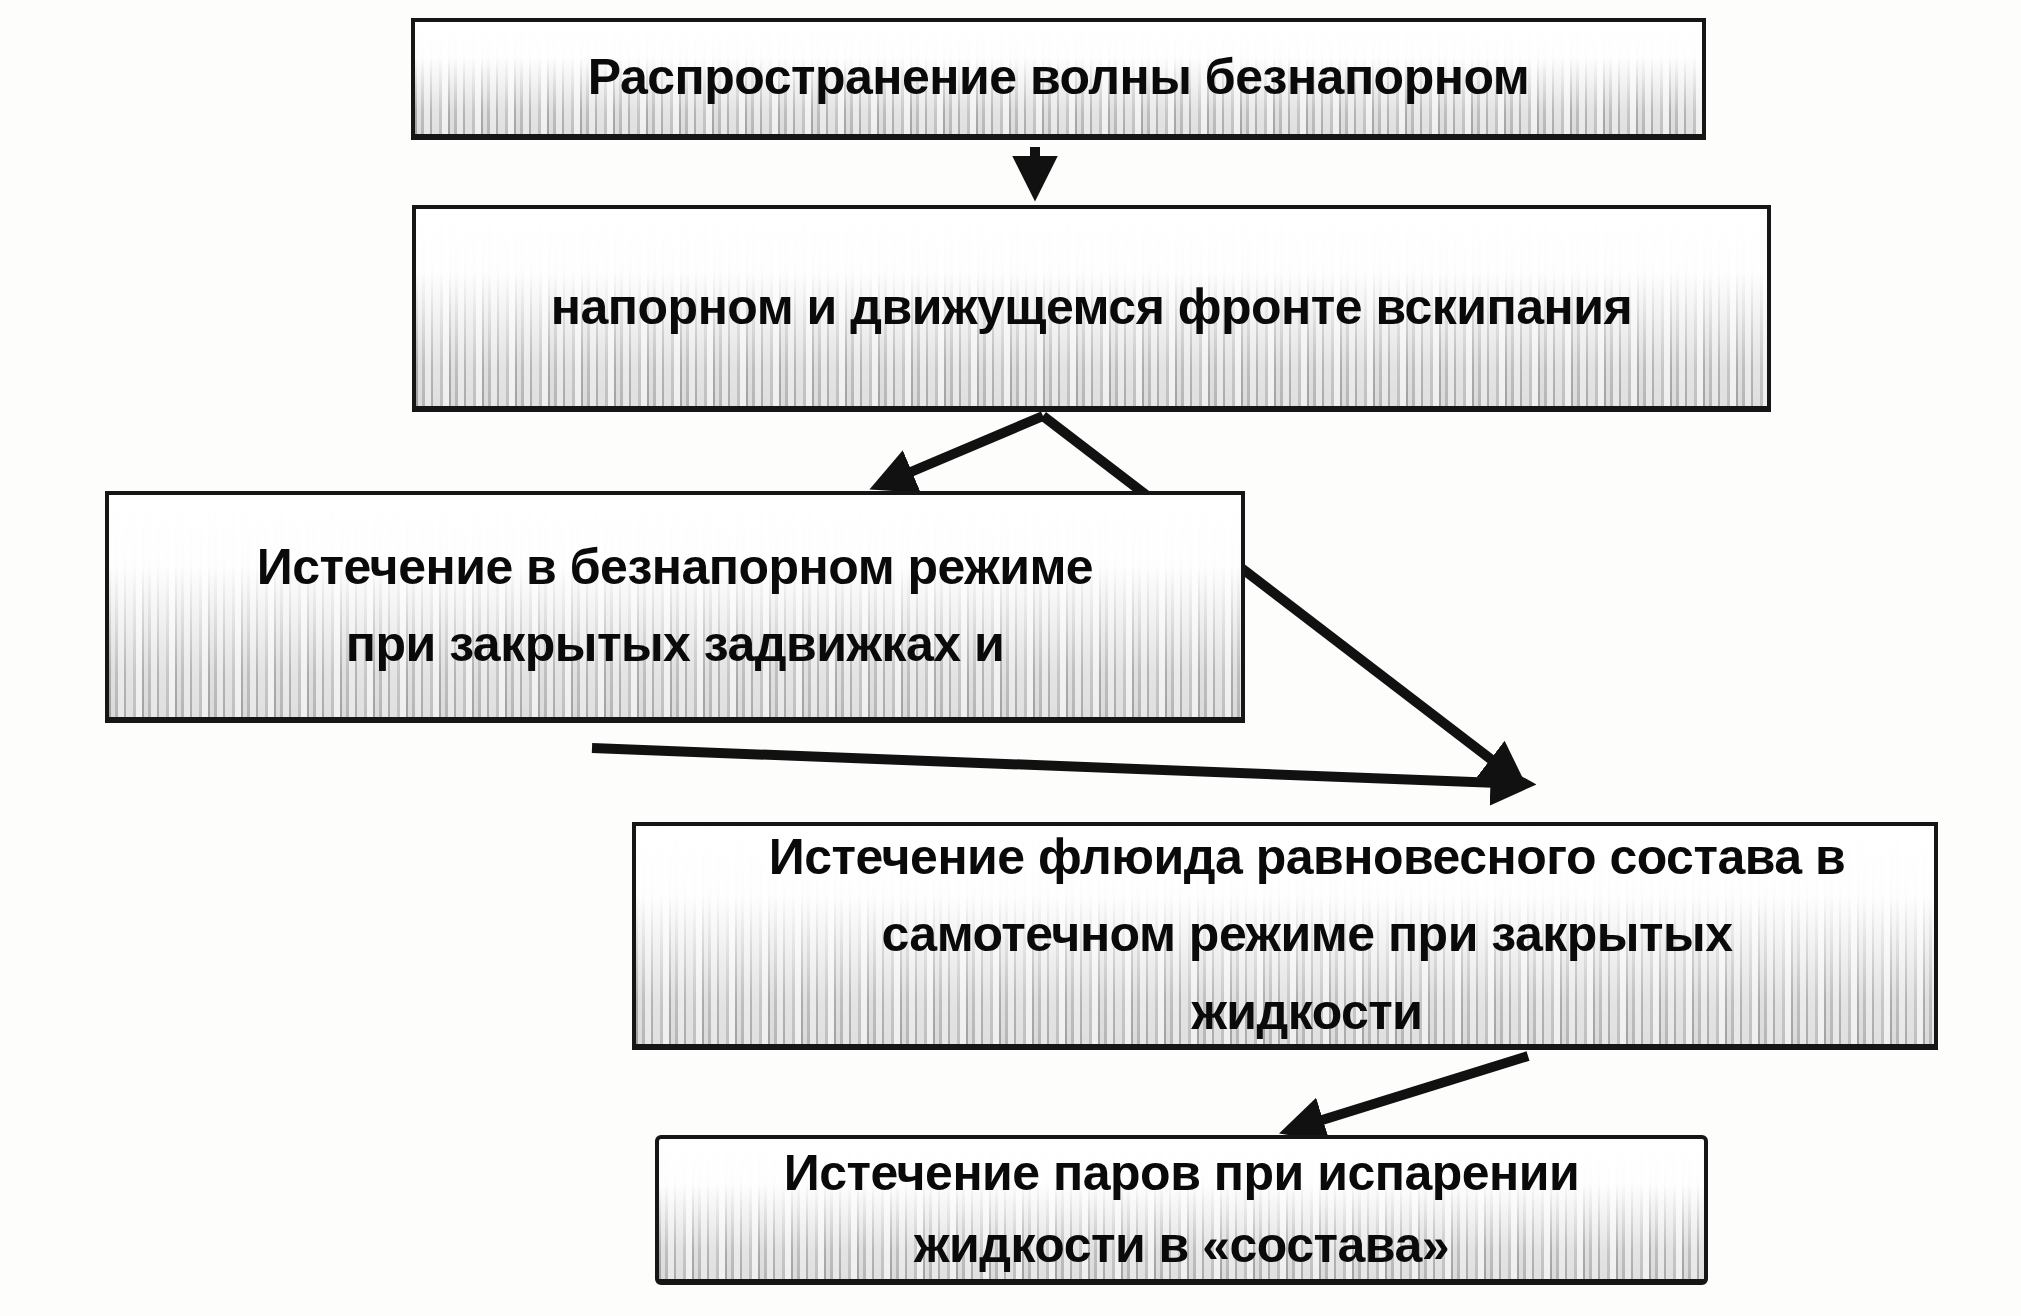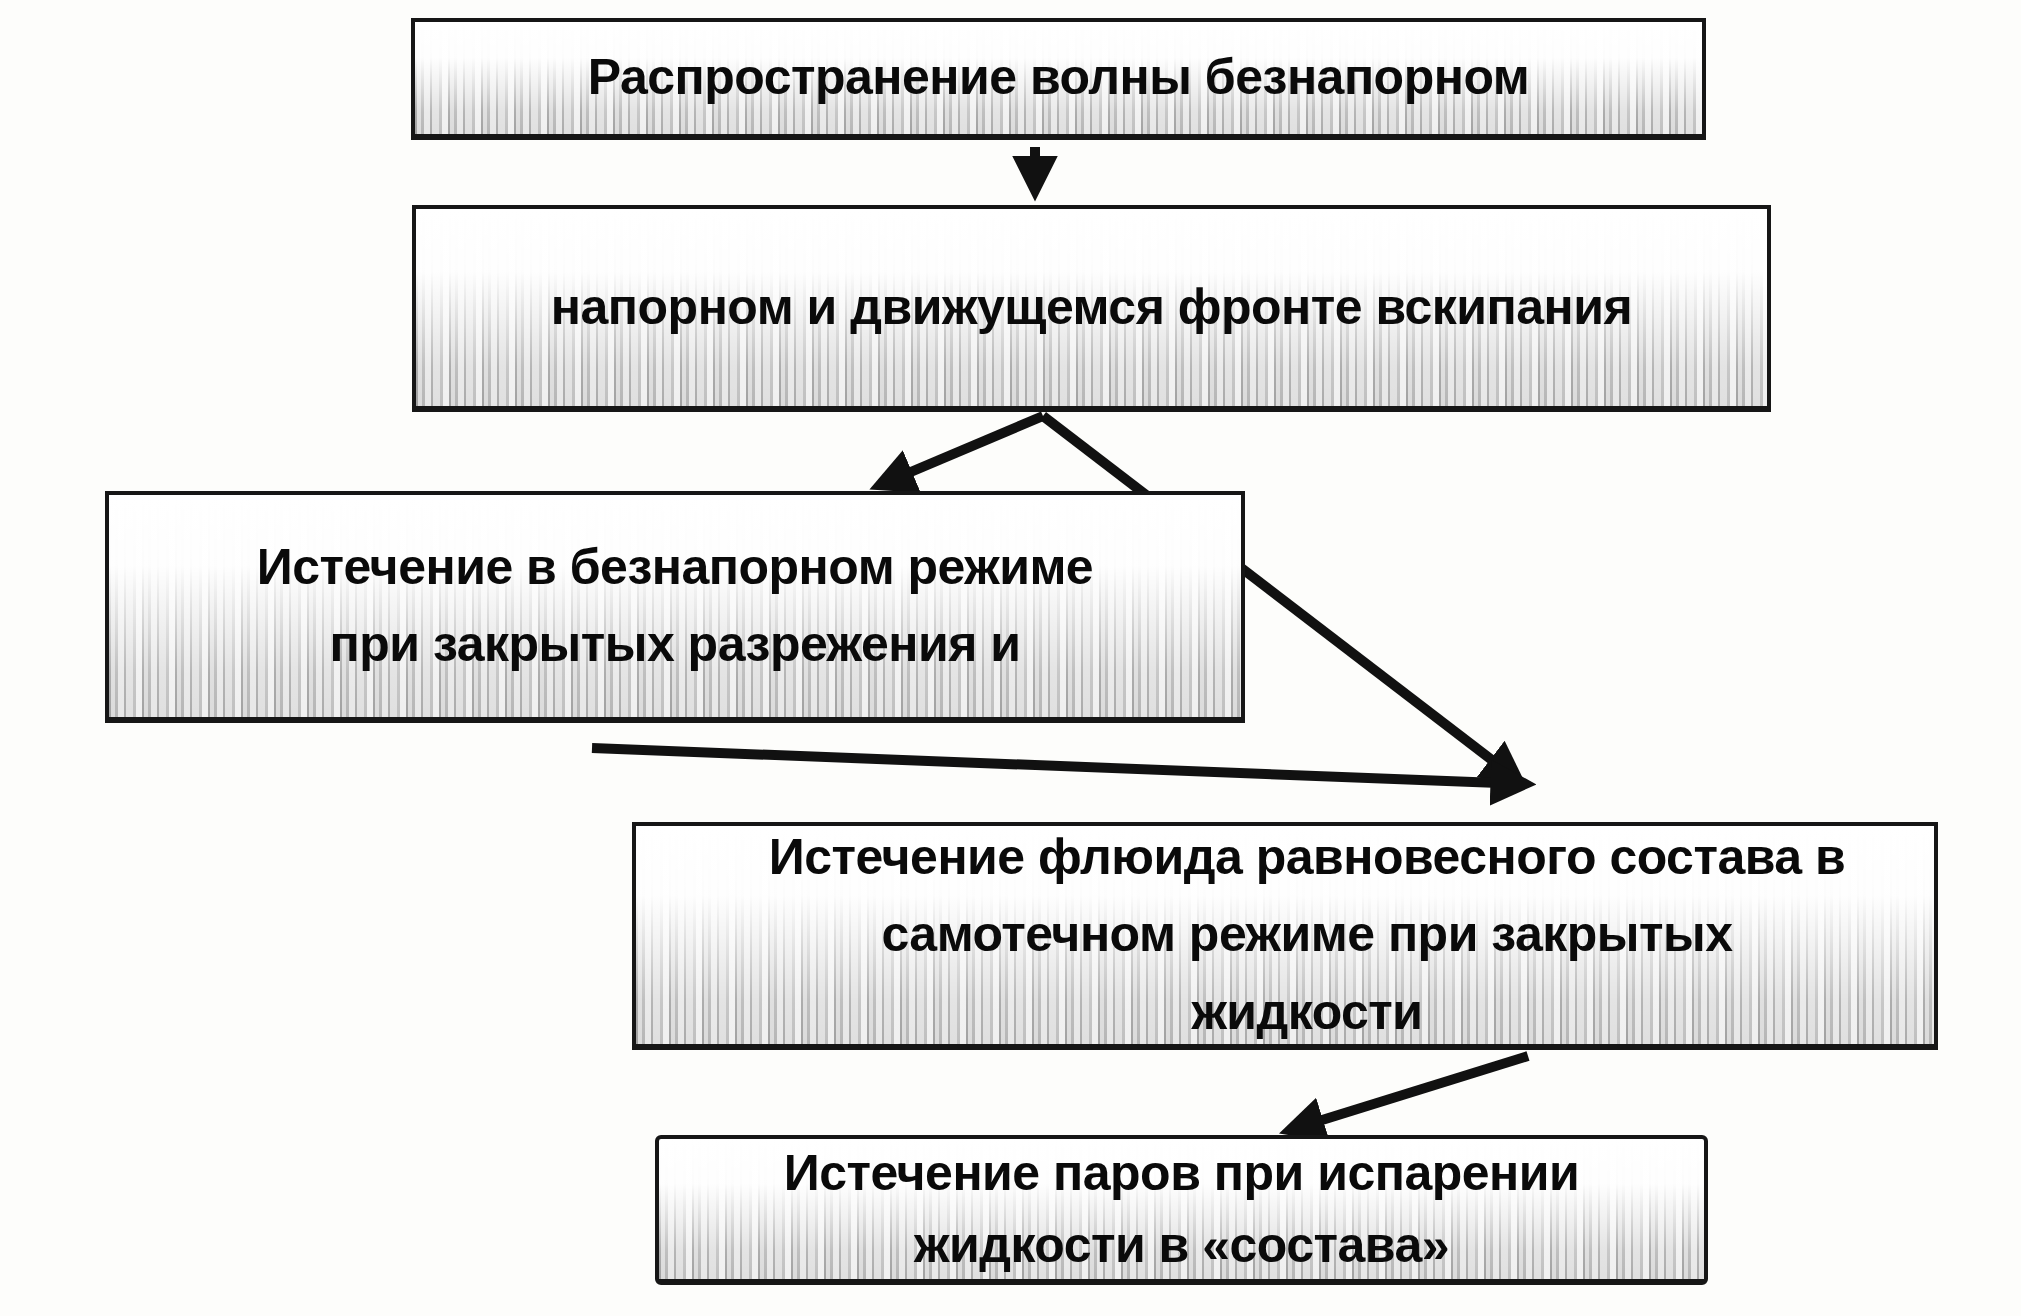--- a/index.html
+++ b/index.html
@@ -91,21 +91,21 @@
   <div class="flow-box" id="box-1">
     <div class="line">Распространение волны безнапорном</div>
   </div>
 
   <div class="flow-box" id="box-2">
     <div class="line">напорном и движущемся фронте вскипания</div>
   </div>
 
   <div class="flow-box" id="box-3">
     <div class="line">Истечение в безнапорном режиме</div>
-    <div class="line">при закрытых разрежения и</div>
+    <div class="line">при закрытых задвижках и</div>
   </div>
 
   <div class="flow-box" id="box-4">
     <div class="line">Истечение флюида равновесного состава в</div>
     <div class="line">самотечном режиме при закрытых</div>
     <div class="line">жидкости</div>
   </div>
 
   <div class="flow-box" id="box-5">
     <div class="line">Истечение паров при испарении</div>

